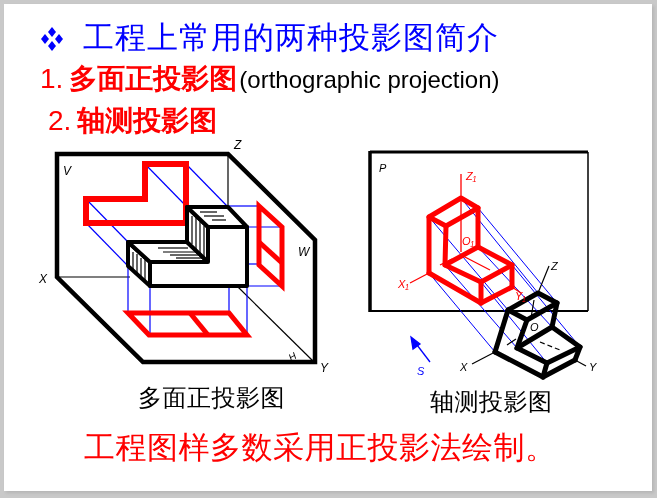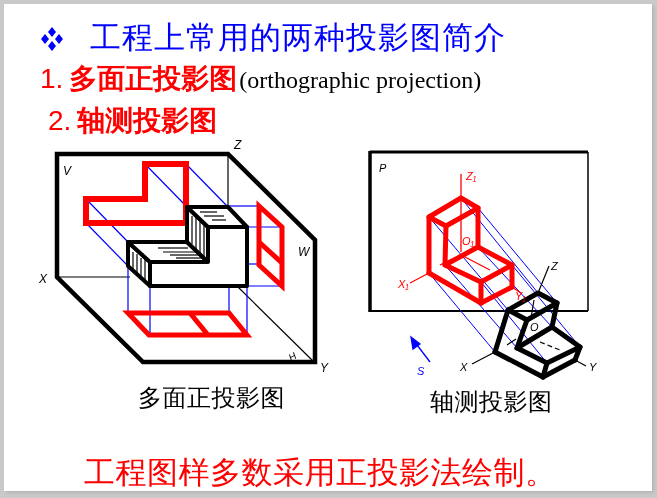--- a/index.html
+++ b/index.html
@@ -1,28 +1,28 @@
 <!DOCTYPE html>
 <html><head>
 <meta charset="utf-8">
 <style>
   html, body { margin: 0; padding: 0; }
   body { width: 657px; height: 498px; background: #c9c9c9; position: relative; overflow: hidden; }
   .slide { position: absolute; left: 4px; top: 4px; width: 648px; height: 487px; background: #ffffff; box-shadow: 2px 2px 3px #b5b5b5; }
   .txt { position: absolute; white-space: nowrap; line-height: 1; }
-  .title { left: 90px; top: 22px; font-family: "DejaVu Serif", "Liberation Serif", serif; font-size: 31px; letter-spacing: 1px; color: #0000ff; }
+  .title { left: 83px; top: 22px; font-family: "DejaVu Serif", "Liberation Serif", serif; font-size: 31px; letter-spacing: 1px; color: #0000ff; }
   .item { left: 40px; font-family: "Liberation Sans", "DejaVu Sans", sans-serif; font-size: 28px; font-weight: bold; color: #ff0000; }
   .item1 { top: 65px; }
   .item2 { top: 107px; left: 42px; margin-left: 6px; }
   .item .num { margin-right: 6px; font-weight: normal; }
-  .item .en { font-family: Liberation Serif, serif; font-size: 24px; font-weight: normal; color: #000000; margin-left: 2px; }
+  .item .en { font-family: Liberation Sans, sans-serif; font-size: 24px; font-weight: normal; color: #000000; margin-left: 2px; }
   .caption { font-family: "Liberation Sans", "DejaVu Sans", sans-serif; font-size: 24px; color: #000000; letter-spacing: 0.5px; }
   .cap-left { left: 138px; top: 386px; }
   .cap-right { left: 430px; top: 390px; }
-  .footer { left: 84px; top: 457px; font-family: "DejaVu Serif", "Liberation Serif", serif; font-size: 31px; letter-spacing: 0.5px; color: #ff0000; }
+  .footer { left: 84px; top: 432px; font-family: "DejaVu Serif", "Liberation Serif", serif; font-size: 31px; letter-spacing: 0.5px; color: #ff0000; }
   svg.art { position: absolute; left: 0; top: 0; }
   svg text { font-family: "Liberation Sans", "DejaVu Sans", sans-serif; font-style: italic; }
 </style>
 </head>
 <body>
 
 <div class="slide"></div>
 
 <svg class="art" width="657" height="498" viewBox="0 0 657 498">
 

